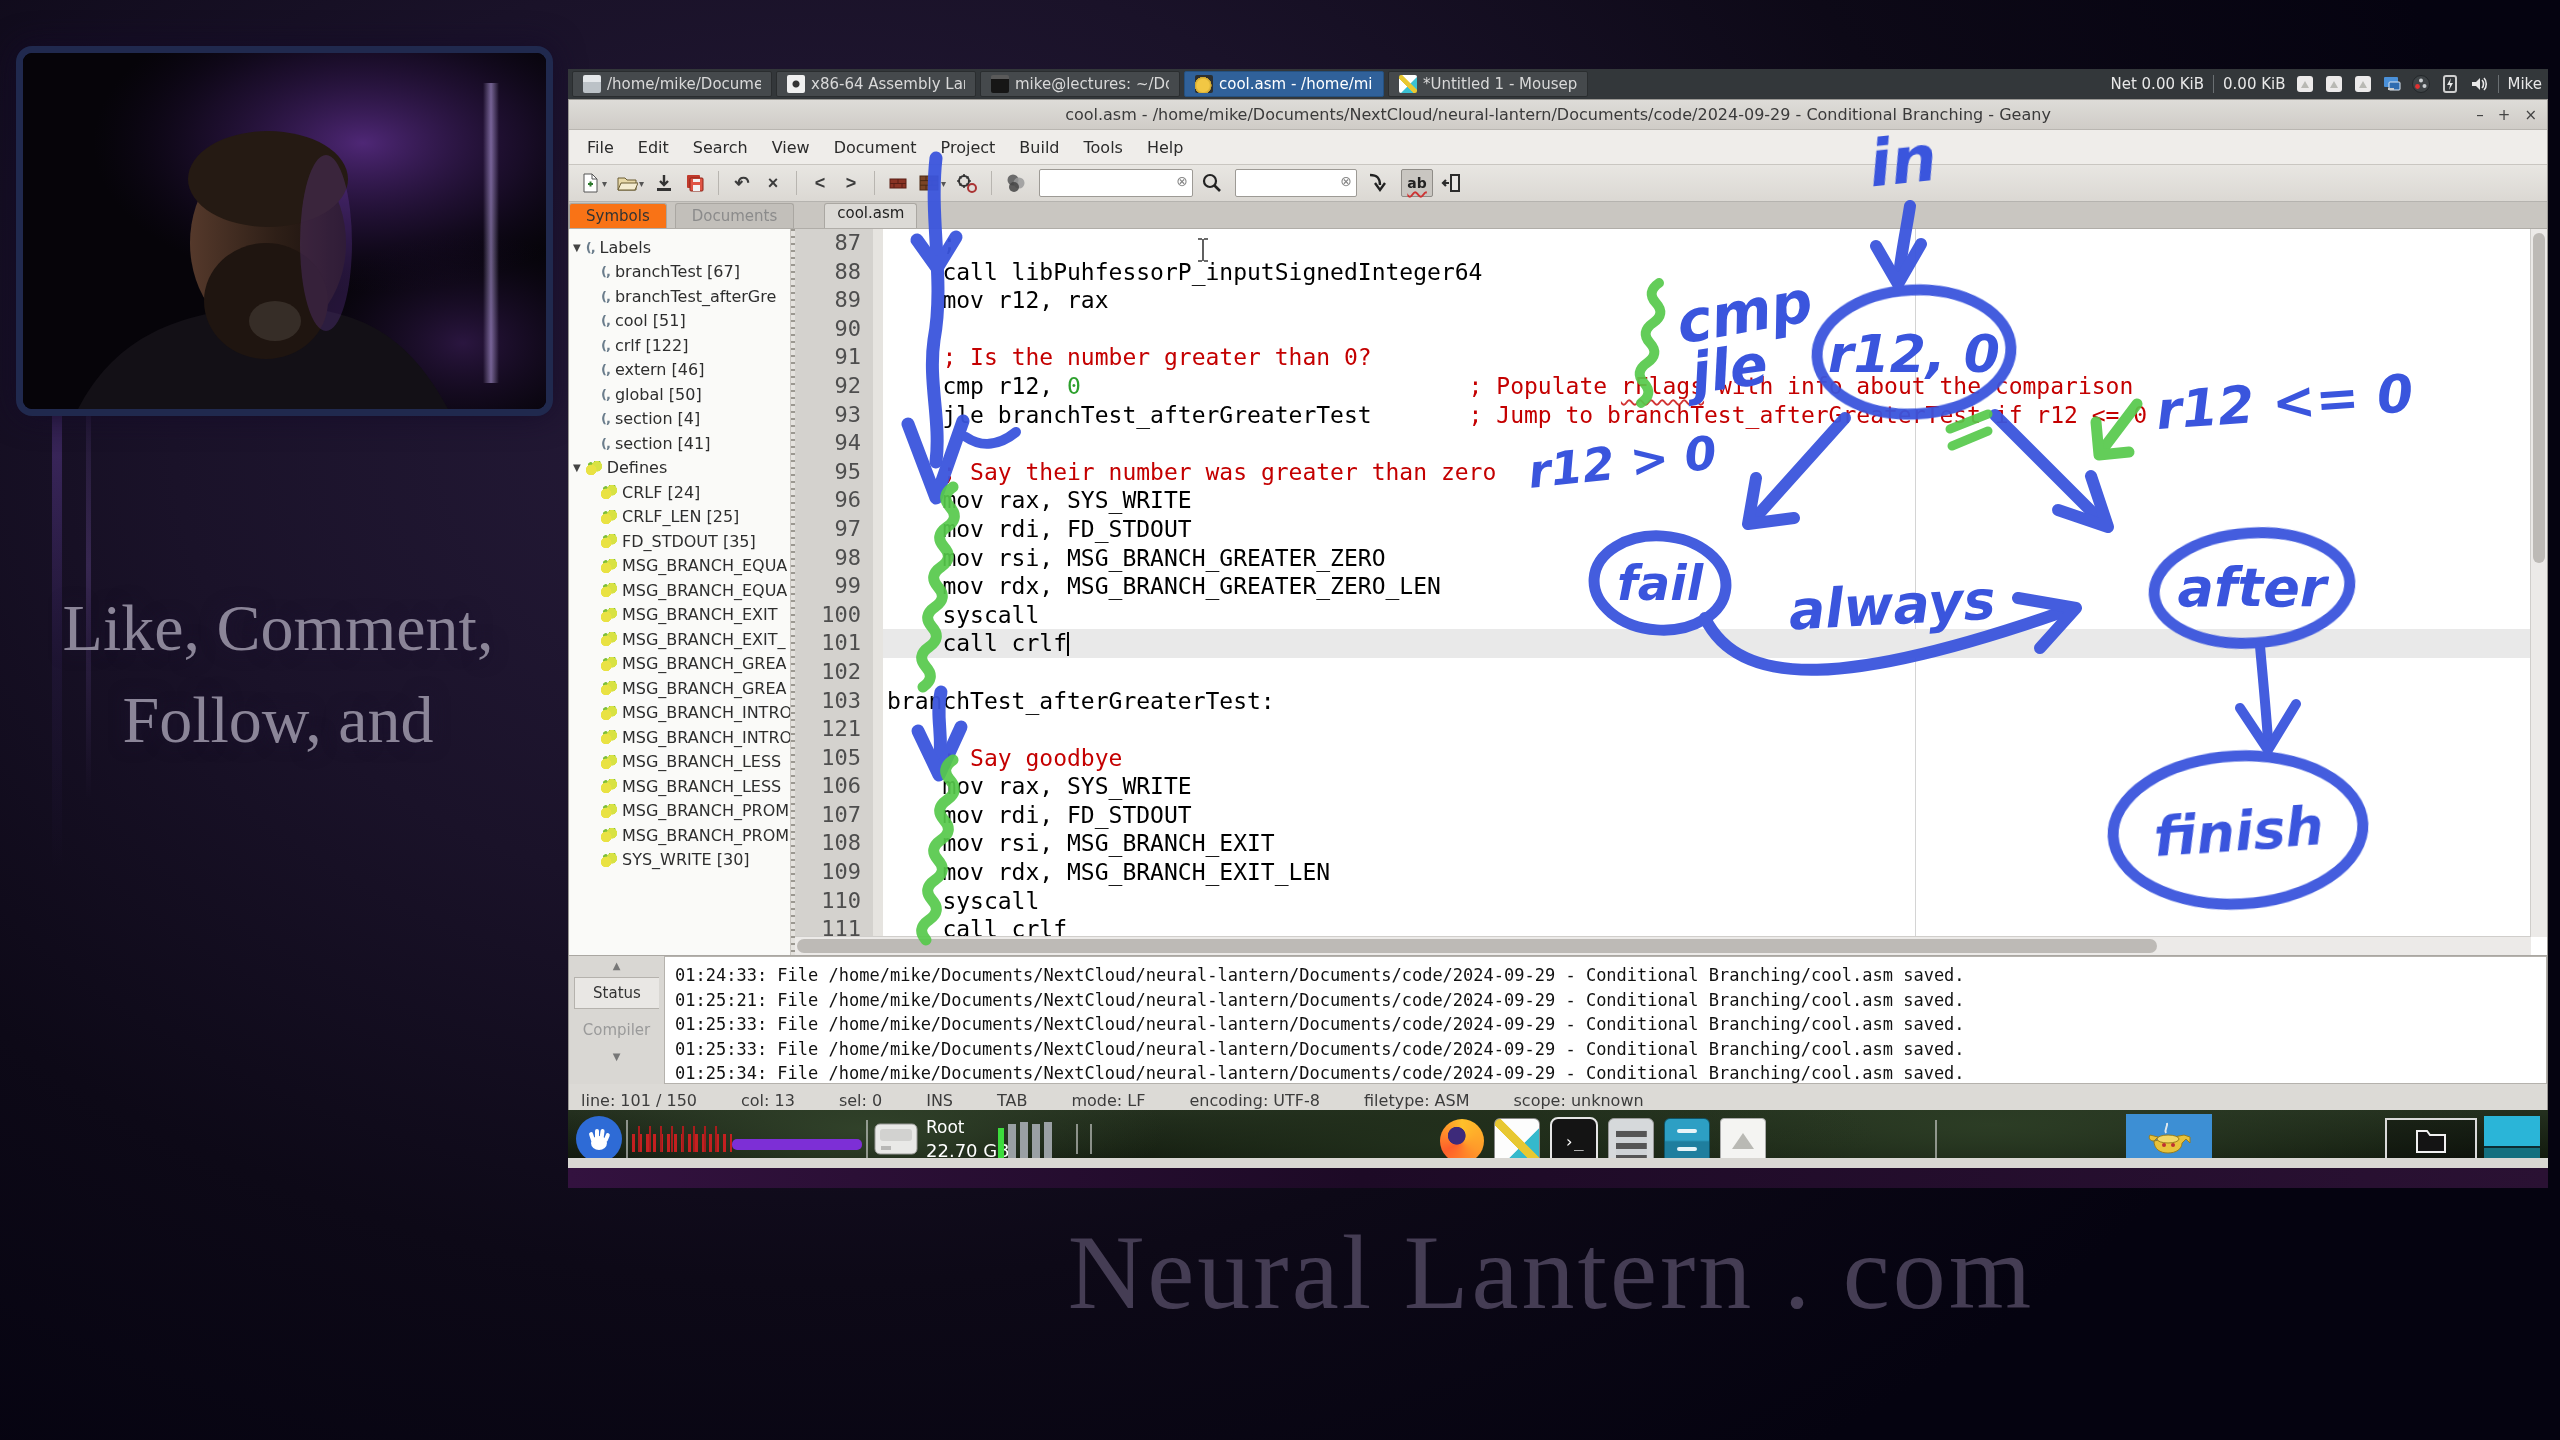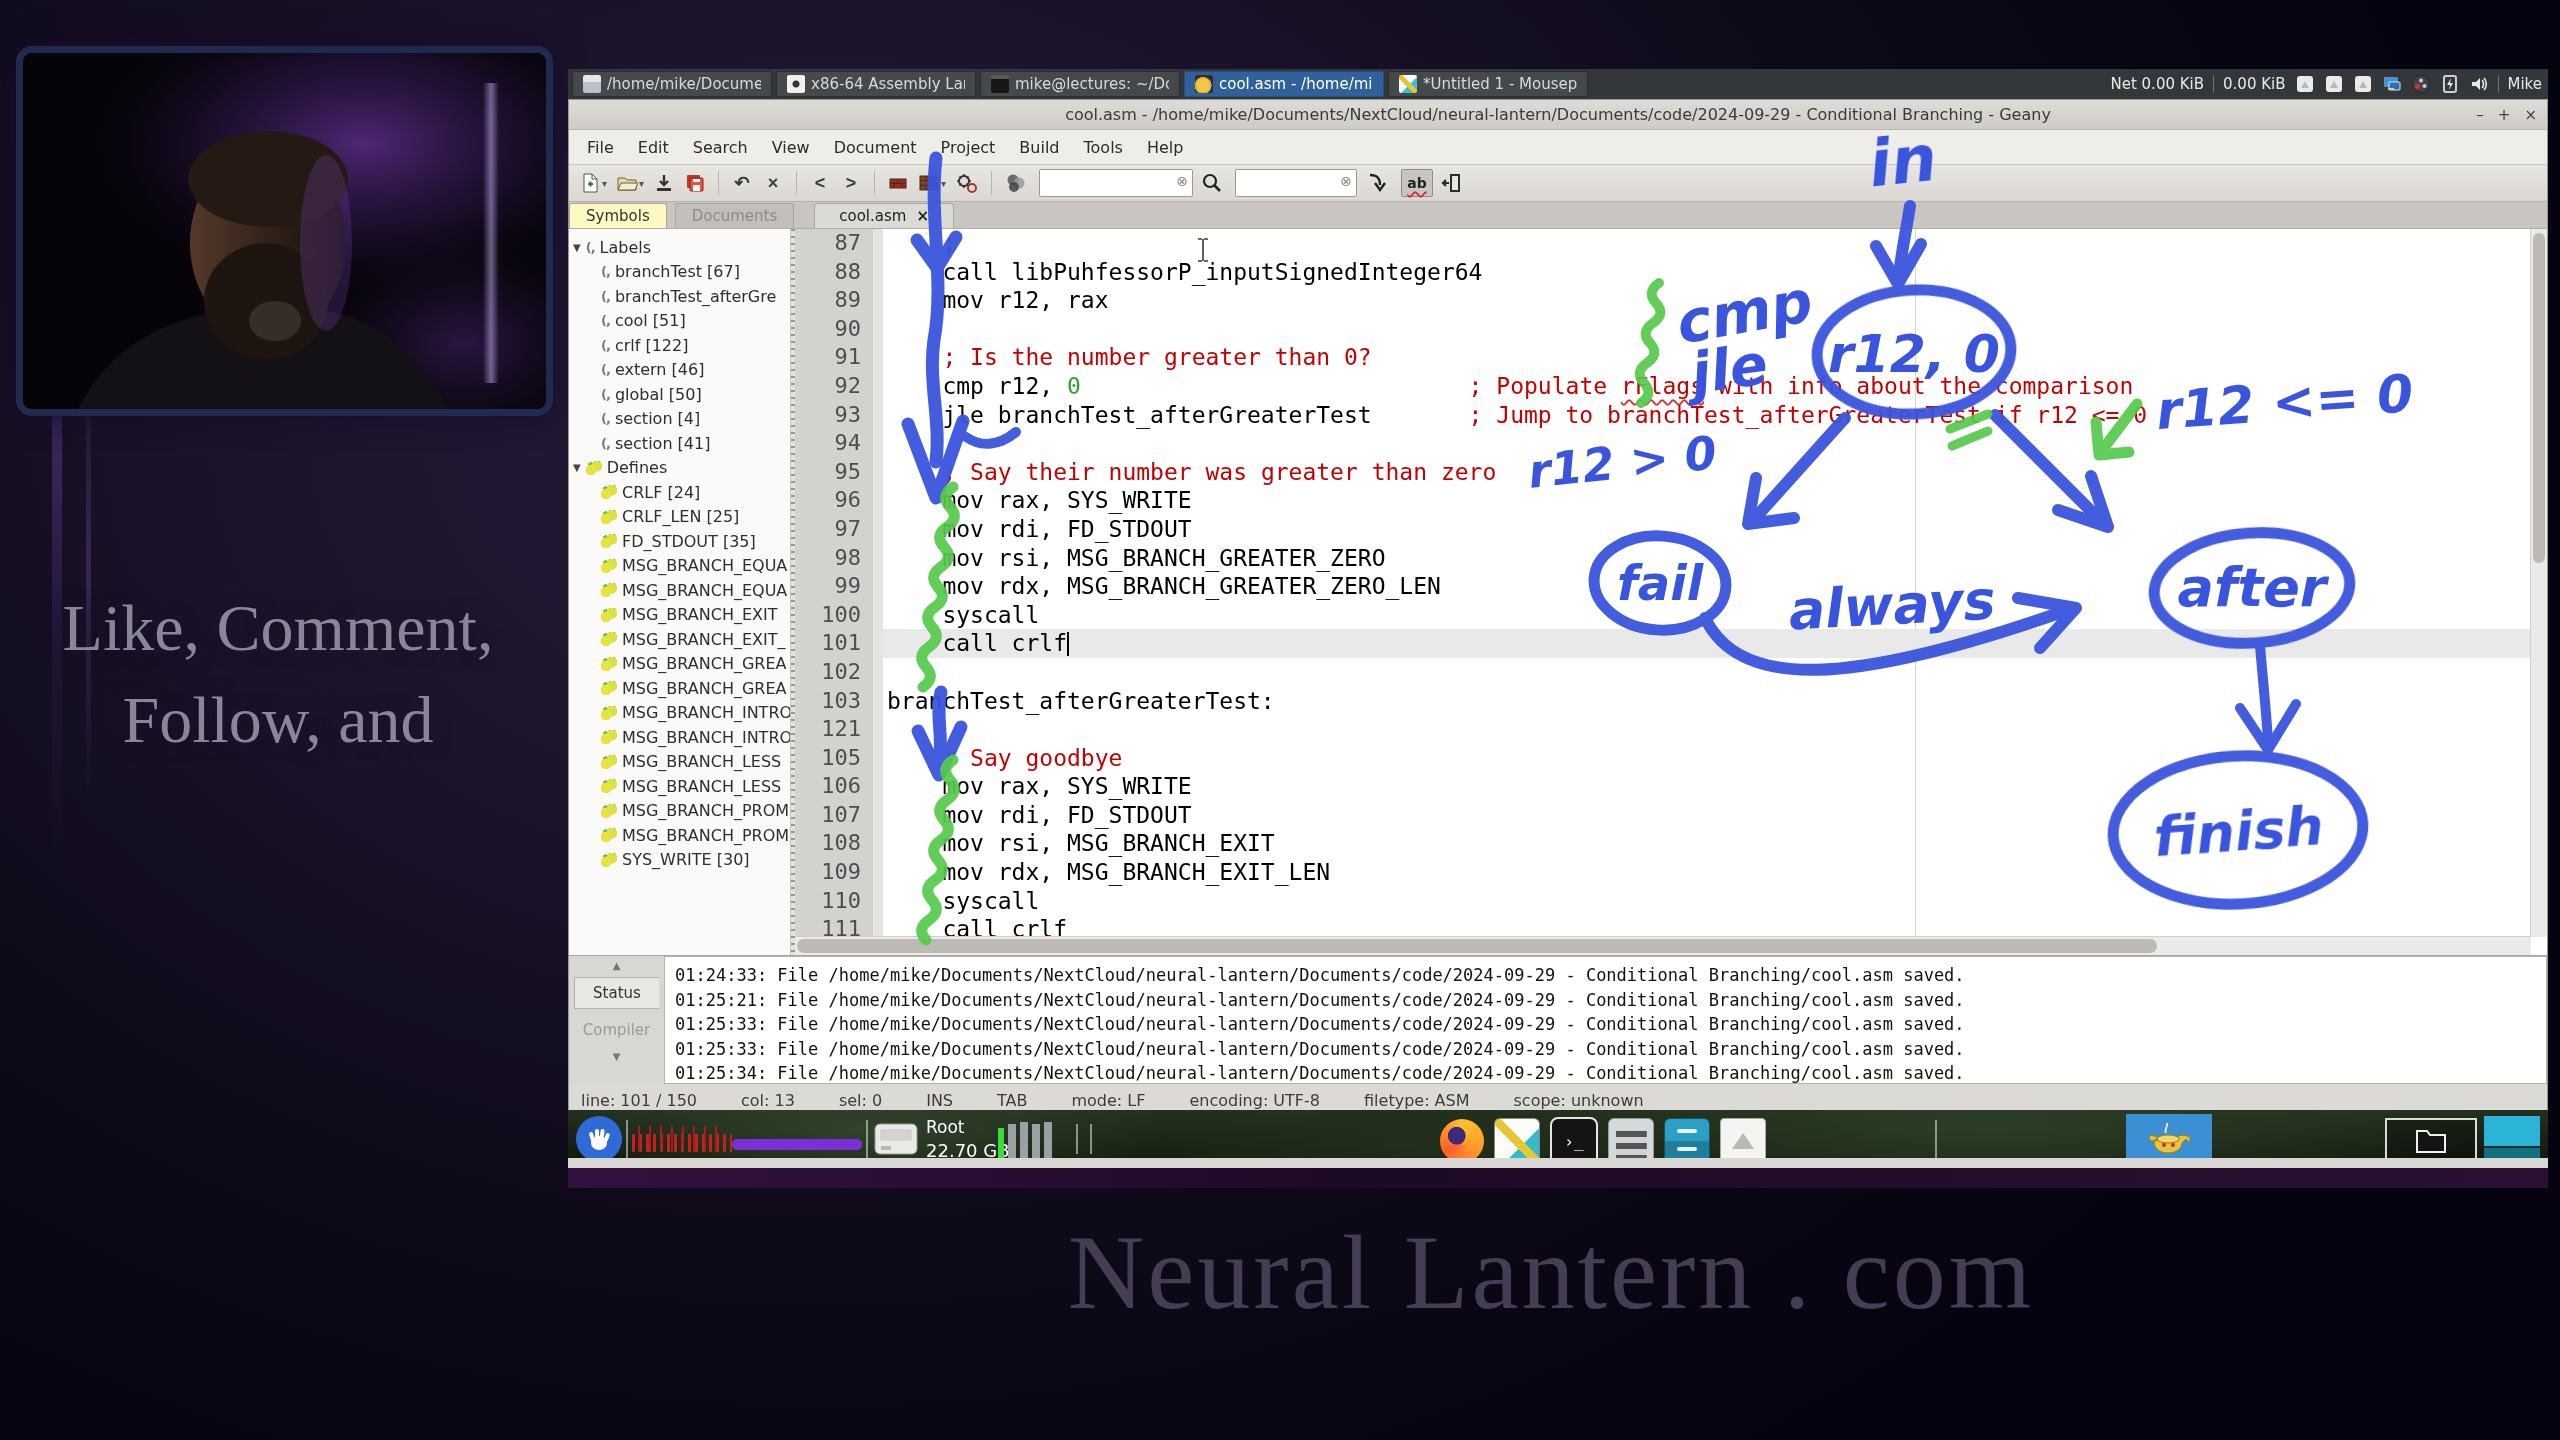--- a/index.html
+++ b/index.html
@@ -54,24 +54,24 @@
   .dd{font-size:10px;color:#555;margin-left:1px;}
   .tsep{width:1px;height:24px;background:#b8b5b0;margin:0 5px;}
   .entry{position:relative;width:152px;height:26px;background:#fff;border:1px solid #9d9a95;border-radius:2px;margin-left:4px;}
   .entry .clear{position:absolute;right:4px;top:3px;font-size:14px;color:#888;}
   .tb-ab{min-width:30px;height:26px;background:#c9c6c1;border:1px solid #8f8c87;border-radius:2px;font-size:14px;font-weight:bold;color:#222;
     text-decoration:underline wavy #cc3333 1.5px;text-underline-offset:3px;display:flex;align-items:center;justify-content:center;margin-left:6px;}
 
   
   .tabrow{height:26px;background:#c9c6c1;display:flex;align-items:flex-end;border-bottom:1px solid #b0ada8;}
   .stab{height:24px;padding:0 16px;display:flex;align-items:center;font-size:15px;border:1px solid #aaa7a2;border-bottom:0;border-radius:3px 3px 0 0;}
-  .stab.on{background:#fef9c3;color:#333;}
+  .stab.on{background:#f97316;color:#333;}
   .stab.off{background:#c2bfba;color:#8b8b8b;margin-left:8px;}
-  .edtab{height:24px;margin-left:20px;padding:0 24px;display:flex;align-items:center;gap:10px;font-size:15px;color:#222;
-    background:#dcdad6;border:1px solid #aaa7a2;border-bottom:0;border-radius:3px 3px 0 0;}
+  .edtab{height:24px;margin-left:30px;padding:0 12px;display:flex;align-items:center;gap:10px;font-size:15px;color:#222;
+    background:#dcdad6;border:1px solid #aaa7a2;border-bottom:0;border-radius:3px 3px 0 0;flex-direction:column;}
   .edtab .x{font-weight:bold;color:#222;}
 
   
   .main{position:relative;height:726px;display:flex;background:#fff;}
   .sidebar{width:222px;background:#fafaf8;overflow:hidden;font-size:16px;color:#2e2e2e;padding-top:6px;box-sizing:border-box;border-right:1px solid #c9c6c1;}
   .sym-group,.sym-item{height:24.5px;display:flex;align-items:center;white-space:nowrap;overflow:hidden;}
   .sym-group{padding-left:4px;gap:5px;}
   .sym-item{padding-left:32px;gap:5px;}
   .tri{font-size:10px;color:#444;}
   .lab-ico{color:#6b7d8c;font-size:13px;font-weight:bold;letter-spacing:-1px;}

